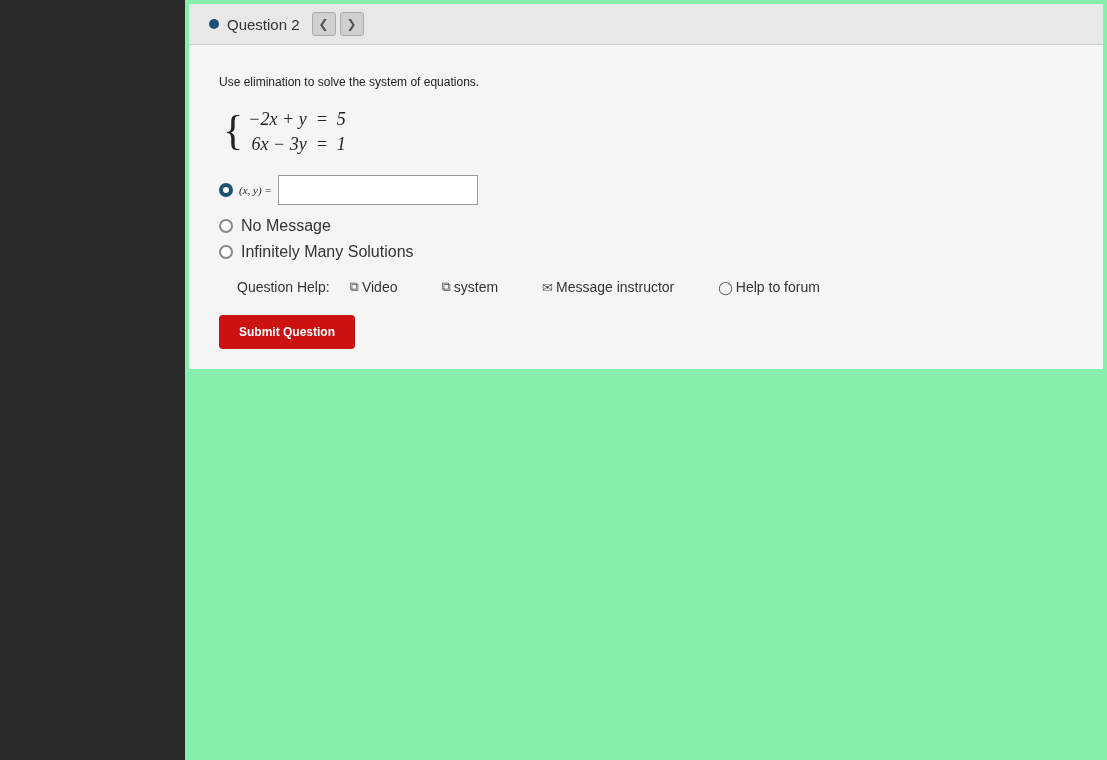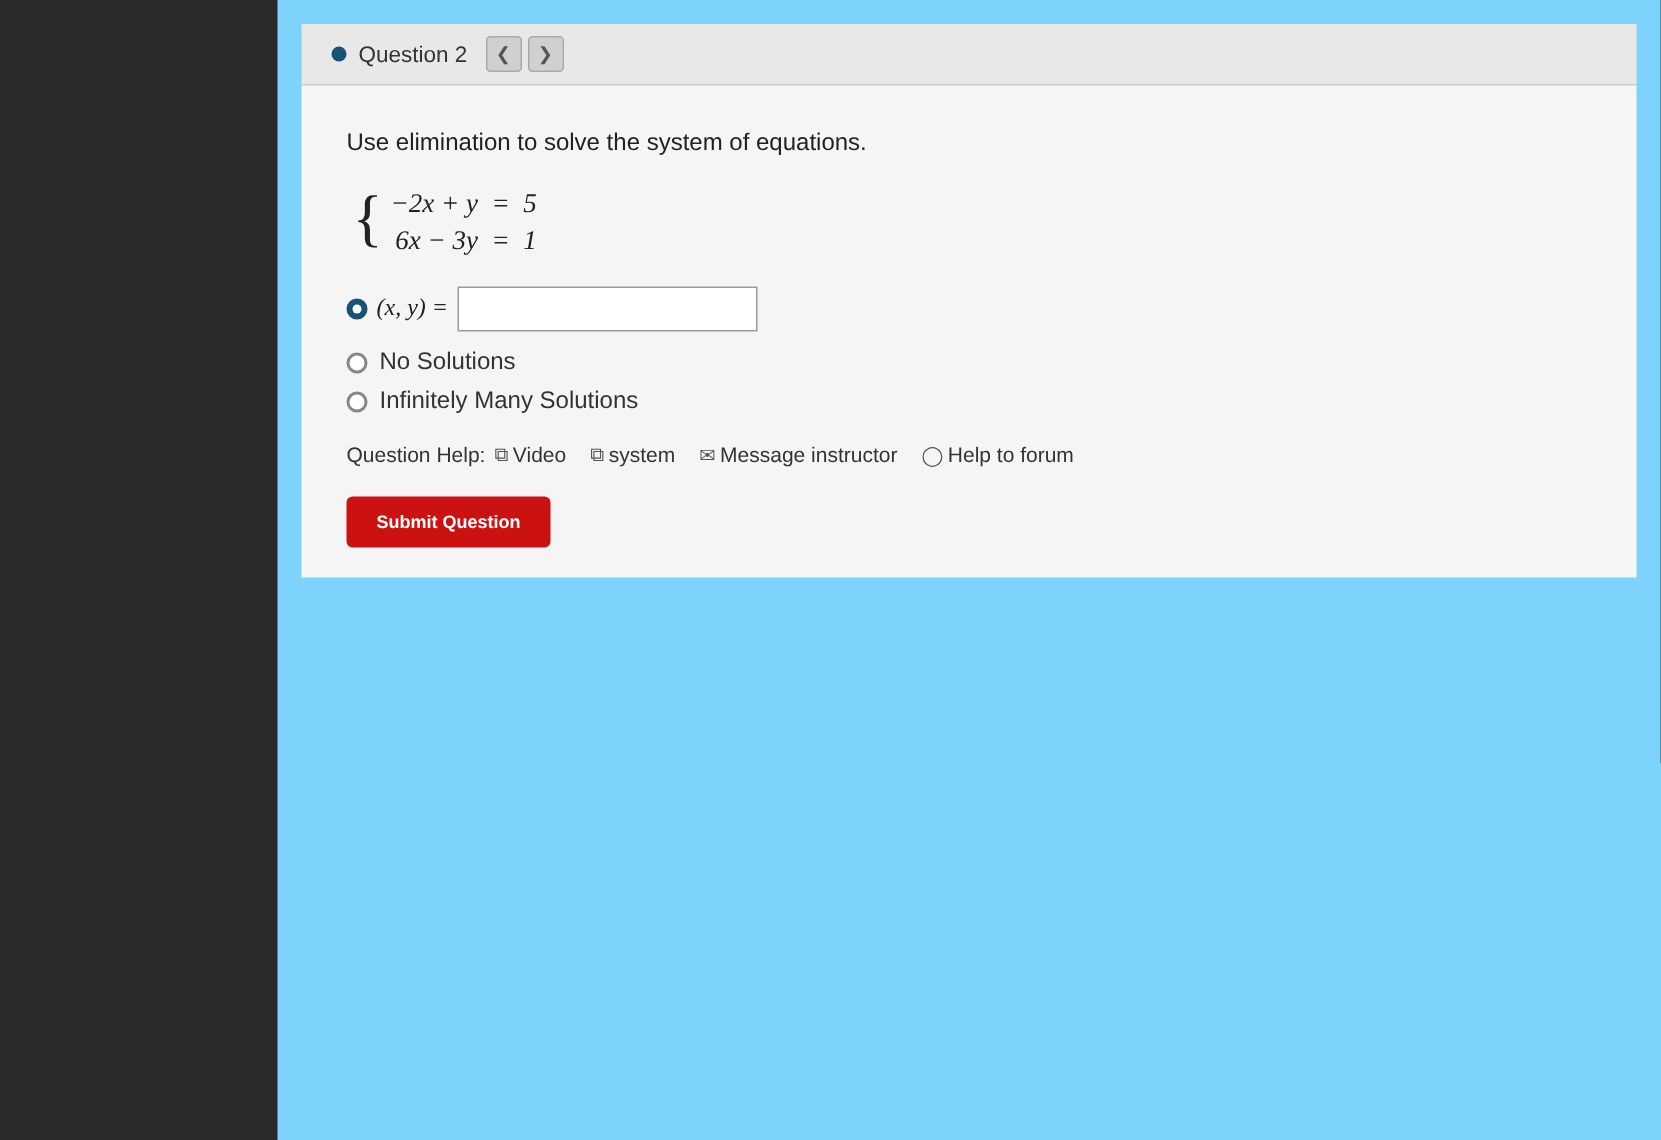--- a/index.html
+++ b/index.html
@@ -15,22 +15,22 @@
 
     .left-sidebar {
       width: 185px;
       height: 760px;
       background: #2a2a2a;
       flex-shrink: 0;
     }
 
     .main-content {
       flex: 1;
-      background: #7dd3fc;
-      padding: 16px;
+      background: #86efac;
+      padding: 4px;
       position: relative;
     }
 
     .question-header {
       display: flex;
       align-items: center;
       padding: 8px 20px;
       background: #e8e8e8;
       border-bottom: 1px solid #ccc;
       gap: 8px;
@@ -69,21 +69,21 @@
       cursor: pointer;
       color: #555;
     }
 
     .question-body {
       padding: 30px 30px 20px 30px;
       background: #f5f5f5;
     }
 
     .instruction-text {
-      font-size: 16px;
+      font-size: 12px;
       color: #222;
       margin-bottom: 20px;
       font-family: Arial, sans-serif;
     }
 
     .equation-system {
       margin: 0 0 20px 20px;
       position: relative;
       display: inline-block;
     }
@@ -145,21 +145,21 @@
     .radio-unselected {
       width: 14px;
       height: 14px;
       border-radius: 50%;
       border: 2px solid #888;
       background: white;
       flex-shrink: 0;
     }
 
     .answer-label {
-      font-size: 16px;
+      font-size: 11px;
       color: #222;
       font-family: 'Times New Roman', Times, serif;
       font-style: italic;
     }
 
     .answer-input {
       width: 200px;
       height: 30px;
       border: 1px solid #999;
       background: white;
@@ -178,27 +178,28 @@
 
     .option-label {
       font-size: 16px;
       color: #333;
       font-family: Arial, sans-serif;
     }
 
     .help-row {
       display: flex;
       align-items: center;
-      gap: 6px;
+      gap: 20px;
       margin-top: 18px;
       margin-bottom: 20px;
       font-size: 14px;
       color: #333;
       font-family: Arial, sans-serif;
       flex-wrap: wrap;
+      margin-left: 18px;
     }
 
     .help-label {
       font-weight: normal;
       color: #333;
     }
 
     .help-link {
       display: flex;
       align-items: center;
@@ -266,21 +267,21 @@
     
     <div class="answer-row">
       <div class="radio-selected"></div>
       <span class="answer-label">(<em>x</em>, <em>y</em>) =</span>
       <input class="answer-input" type="text" value="" style="">
     </div>
 
     
     <div class="option-row">
       <div class="radio-unselected"></div>
-      <span class="option-label">No Solutions</span>
+      <span class="option-label">No Message</span>
     </div>
 
     
     <div class="option-row">
       <div class="radio-unselected"></div>
       <span class="option-label">Infinitely Many Solutions</span>
     </div>
 
     
     <div class="help-row">

